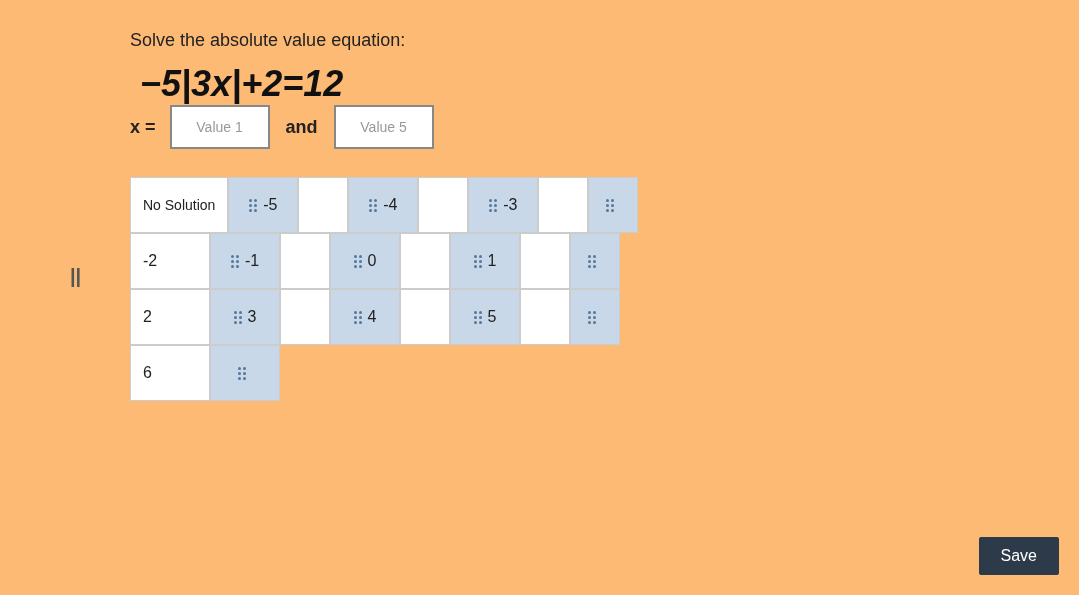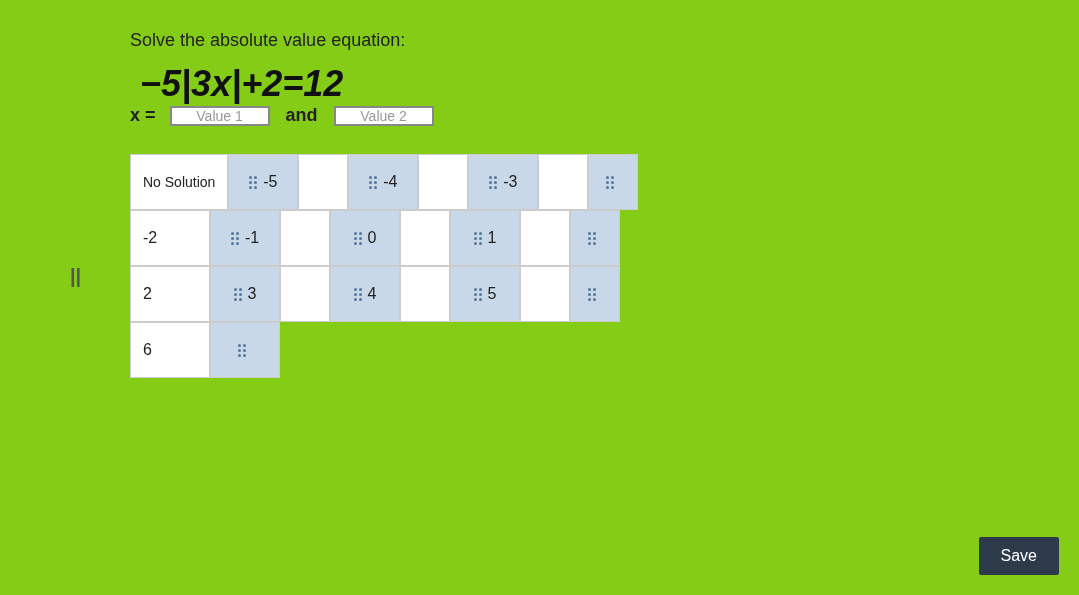--- a/index.html
+++ b/index.html
@@ -9,21 +9,21 @@
       background: #e8e8e8;
       width: 1079px;
       height: 595px;
       display: flex;
       align-items: flex-start;
       justify-content: flex-start;
       overflow: hidden;
     }
 
     .main-container {
-      background: #84cc16;
+      background: #fdba74;
       width: 1079px;
       height: 595px;
       position: relative;
       padding: 30px 60px 30px 130px;
     }
 
     .problem-title {
       font-size: 18px;
       color: #222;
       margin-bottom: 12px;
@@ -49,21 +49,21 @@
       font-size: 18px;
       color: #222;
       font-weight: bold;
       margin-right: 4px;
     }
 
     .answer-box {
       border: 2px solid #888;
       background: #fff;
       min-width: 100px;
-      height: 20px;
+      height: 44px;
       display: flex;
       align-items: center;
       justify-content: center;
       font-size: 14px;
       color: #999;
       padding: 0 10px;
     }
 
     .and-label {
       font-size: 18px;
@@ -143,21 +143,21 @@
     −5|3<em>x</em>|+2=12
   </div>
 
   <div class="answer-row">
     <span class="x-label">x =</span>
     <div class="answer-box">
       <span>Value 1</span>
     </div>
     <span class="and-label">and</span>
     <div class="answer-box">
-      <span>Value 2</span>
+      <span>Value 5</span>
     </div>
   </div>
 
   <div class="side-bar">||</div>
 
   <div style="display: flex; flex-direction: column; width: fit-content;">
 
     <div style="display: flex;">
       <div class="grid-cell">
         <span style="font-size:14px; color:#222;">No Solution</span>

